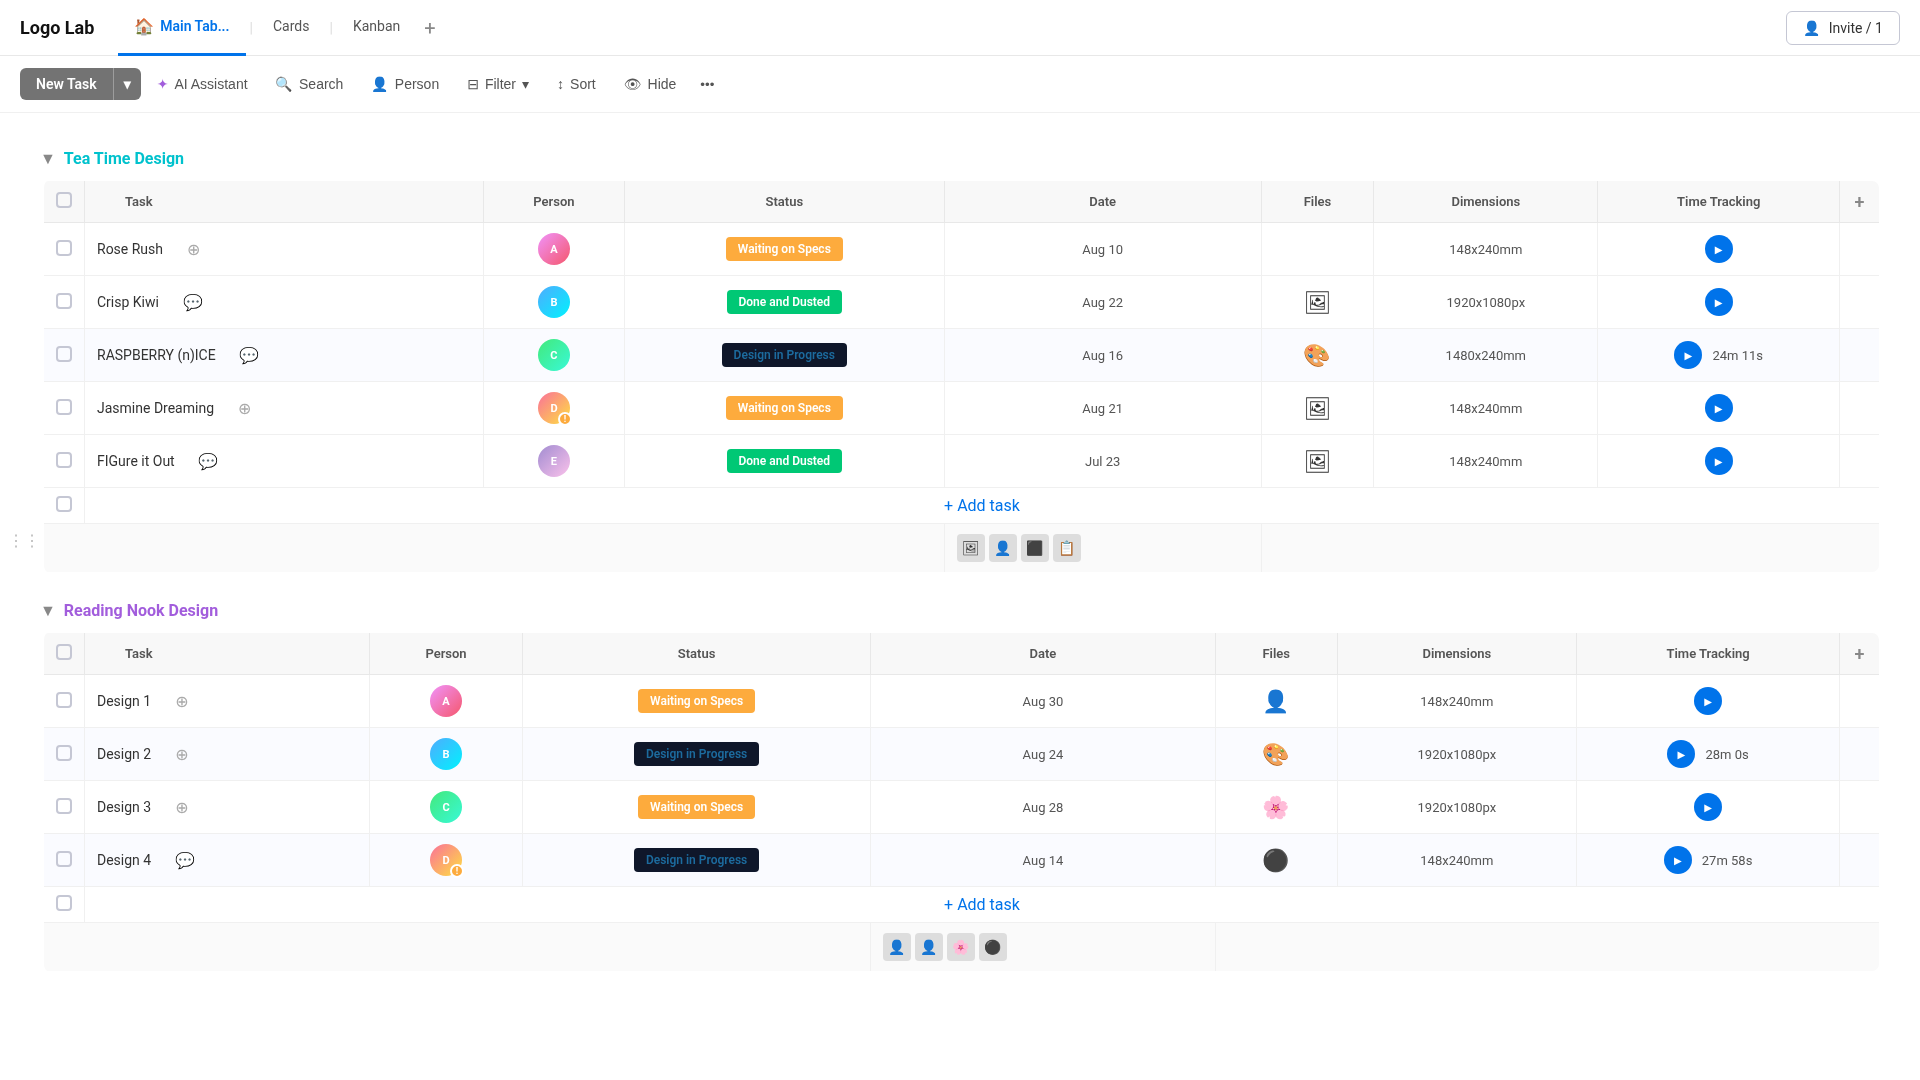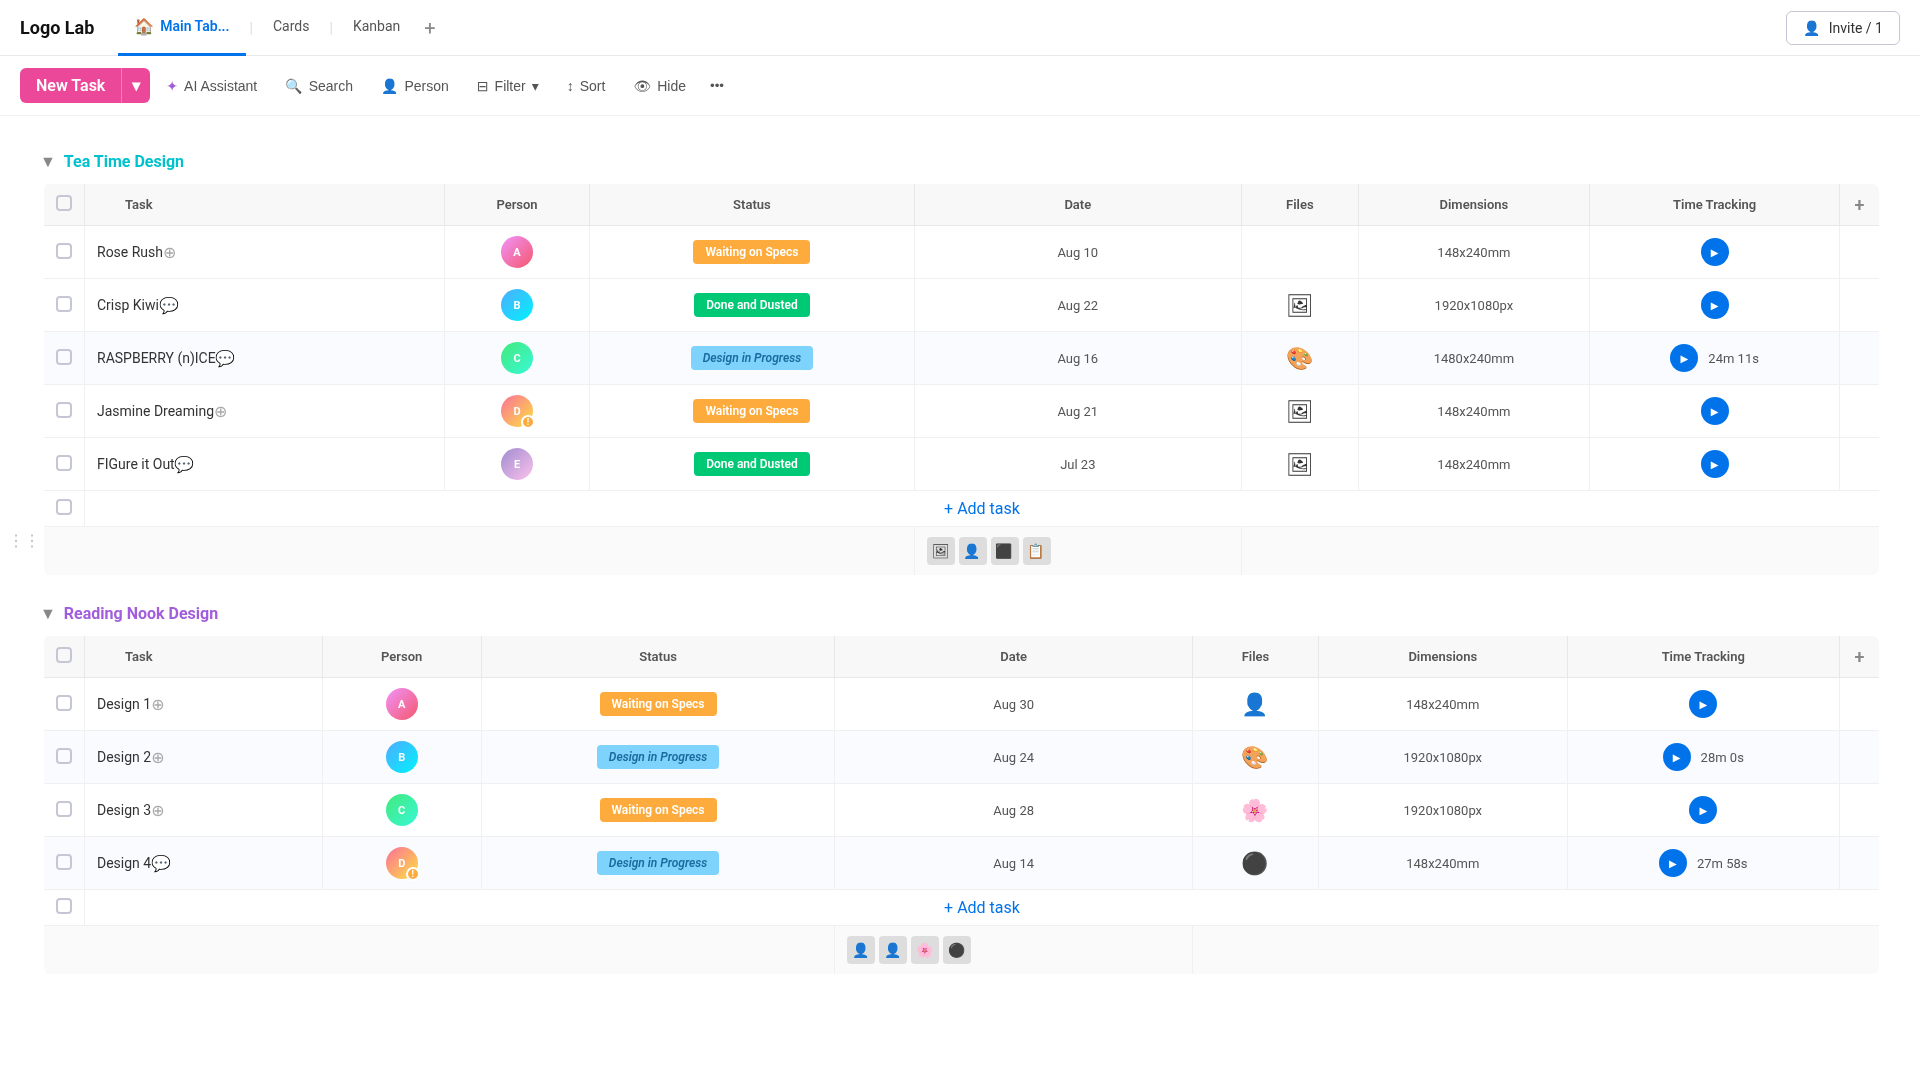--- a/index.html
+++ b/index.html
@@ -12,21 +12,21 @@
     .tabs { display: flex; align-items: center; gap: 0; }
     .tab { display: flex; align-items: center; gap: 6px; padding: 0 16px; height: 56px; font-size: 14px; color: #555; cursor: pointer; border-bottom: 3px solid transparent; }
     .tab.active { color: #0073ea; border-bottom: 3px solid #0073ea; font-weight: 600; }
     .tab-icon { font-size: 16px; }
     .tab-divider { color: #ddd; margin: 0 4px; }
     .tab-add { font-size: 20px; color: #888; cursor: pointer; padding: 0 8px; }
     .invite-btn { display: flex; align-items: center; gap: 8px; padding: 8px 16px; border: 1px solid #c5c7d4; border-radius: 6px; cursor: pointer; font-size: 14px; color: #333; background: #fff; }
 
     
     .toolbar { display: flex; align-items: center; gap: 4px; padding: 12px 20px; border-bottom: 1px solid #f0f0f0; }
-    .new-task-btn { display: flex; align-items: center; gap: 0; background: #ec4899; color: #fff; border: none; border-radius: 6px; cursor: pointer; font-size: 16px; font-weight: 600; overflow: hidden; text-align: right; }
+    .new-task-btn { display: flex; align-items: center; gap: 0; background: #737373; color: #fff; border: none; border-radius: 6px; cursor: pointer; font-size: 14px; font-weight: 600; overflow: hidden; text-align: right; }
     .new-task-main { padding: 8px 16px; }
     .new-task-arrow { padding: 8px 10px; border-left: 1px solid rgba(255,255,255,0.3); }
     .toolbar-btn { display: flex; align-items: center; gap: 6px; padding: 8px 12px; border: none; background: none; cursor: pointer; font-size: 14px; color: #555; border-radius: 6px; }
     .more-btn { padding: 8px; border: none; background: none; cursor: pointer; color: #555; }
 
     
     .section { margin: 20px 20px 0 20px; }
     .section-header { display: flex; align-items: center; gap: 8px; margin-bottom: 12px; }
     .section-toggle { color: #888; cursor: pointer; font-size: 16px; }
     .section-title { font-size: 16px; font-weight: 700; }
@@ -40,28 +40,28 @@
     .task-table td { padding: 10px 12px; border-bottom: 1px solid #f0f0f0; border-right: 1px solid #f0f0f0; text-align: center; vertical-align: middle; }
     .task-table td.task-col { text-align: left; }
     .task-table tr:last-child td { border-bottom: none; }
     .task-table td:last-child, .task-table th:last-child { border-right: none; }
 
     .left-accent { border-left: 4px solid; }
     .left-teal { border-left-color: #00c2cd; }
     .left-purple { border-left-color: #a25ddc; }
 
     .checkbox { width: 16px; height: 16px; border: 2px solid #c5c7d4; border-radius: 4px; cursor: pointer; display: inline-block; }
-    .task-name-cell { display: flex; align-items: center; gap: 0; }
+    .task-name-cell { display: flex; align-items: center; gap: 24px; }
     .task-name { font-size: 14px; color: #333; }
     .task-icon { color: #aaa; font-size: 16px; cursor: pointer; }
 
     .status-badge { display: inline-block; padding: 5px 12px; border-radius: 4px; font-size: 12px; font-weight: 600; color: #fff; white-space: nowrap; }
     .status-waiting { background: #fdab3d; }
     .status-done { background: #00c875; }
-    .status-design { background: #7dd3fc; color: #1c6b9e; font-style: italic; }
+    .status-design { background: #0f172a; color: #1c6b9e; }
 
     .date-text { font-size: 13px; color: #555; }
     .dim-text { font-size: 13px; color: #555; }
 
     .play-btn { width: 28px; height: 28px; background: #0073ea; border-radius: 50%; display: inline-flex; align-items: center; justify-content: center; cursor: pointer; color: #fff; font-size: 10px; }
     .time-text { font-size: 13px; color: #555; margin-left: 6px; }
     .time-cell { display: flex; align-items: center; justify-content: center; gap: 4px; }
 
     .add-task { color: #0073ea; font-size: 16px; cursor: pointer; padding: 8px 40px; }
     .add-task-row td { padding: 0; }

